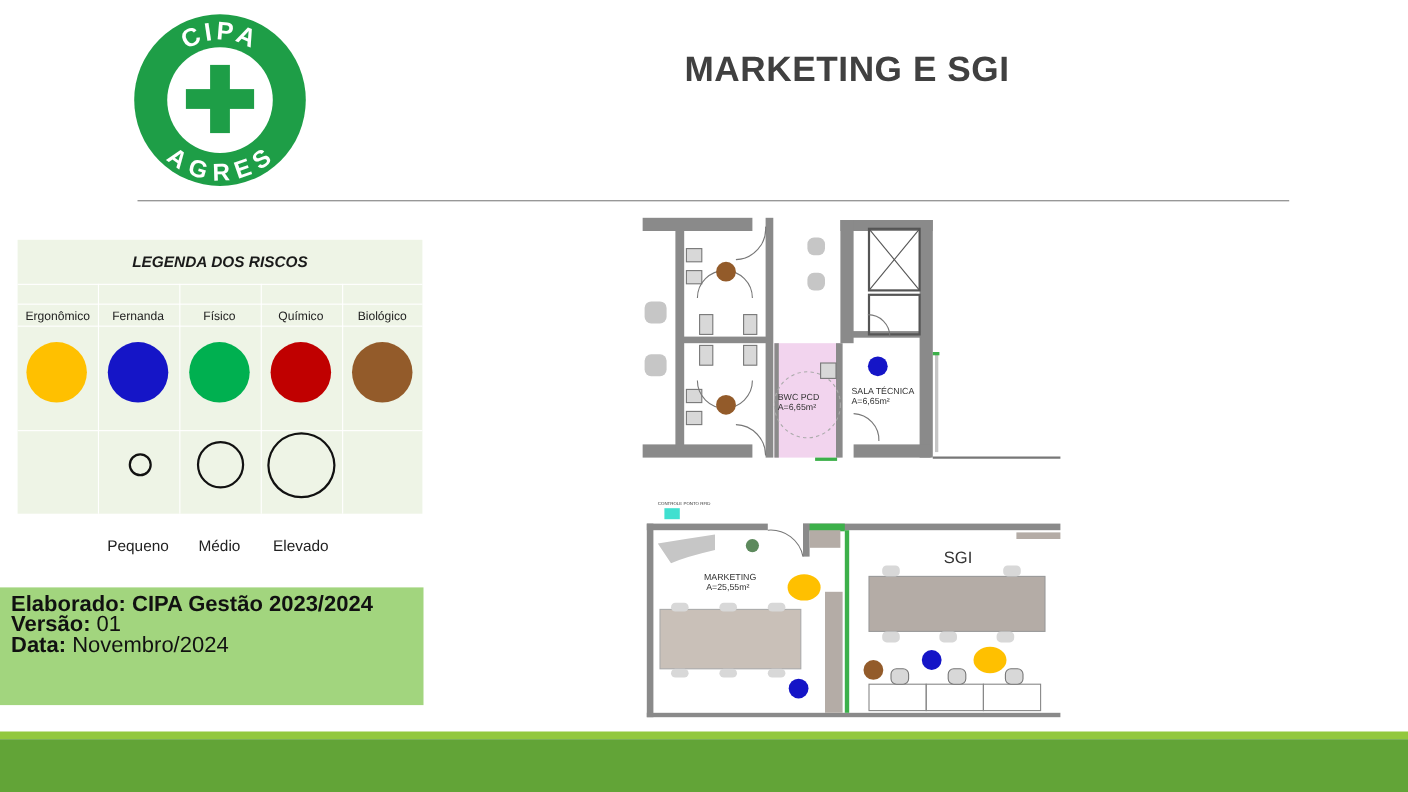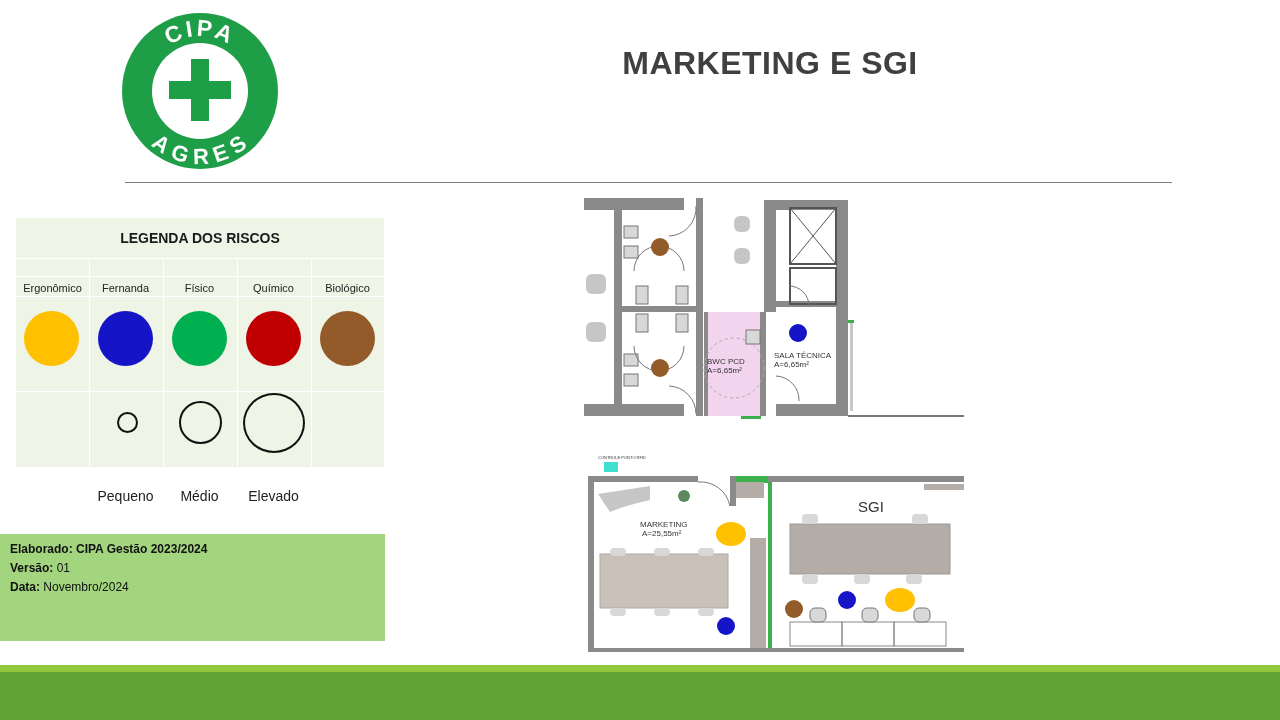--- a/index.html
+++ b/index.html
@@ -11,30 +11,30 @@
 
   
   .title { left:520px; top:44px; width:500px; text-align:center; color:#404040; font-weight:bold; }
   .title .t1 { font-size:47px; line-height:52px; letter-spacing:0.5px; }
   .title .t2 { font-size:32px; line-height:38px; letter-spacing:0.5px; }
 
   .hr { left:125px; top:182px; width:1047px; height:1px; background:#7f7f7f; }
 
   
   .legend { left:16px; top:218px; width:368px; height:249px; background:#eef4e6; }
-  .legend-title { position:absolute; left:0; top:0; width:368px; height:40px; line-height:40px; text-align:center; font-weight:bold; font-size:14px; color:#1a1a1a; }
+  .legend-title { position:absolute; left:0; top:0; width:368px; height:40px; line-height:40px; text-align:center; font-weight:bold; font-size:14px; color:#1a1a1a;font-style:italic; }
   .vline { position:absolute; width:1px; background:#ffffff; }
   .hline { position:absolute; height:1px; background:#ffffff; left:0; width:368px; }
   .cat-label { position:absolute; top:64px; width:73px; text-align:center; font-size:11px; color:#222; }
   .dot { position:absolute; border-radius:50%; }
   .sev { position:absolute; border:2px solid #111; border-radius:50%; box-sizing:border-box; }
   .sev-label { position:absolute; top:232px; width:73px; text-align:center; font-size:14px; color:#222;margin-top:38px; }
 
   
-  .info { left:0; top:534px; width:385px; height:107px; background:#a2d57e; box-sizing:border-box; padding:6px 0 0 10px; font-size:12px; line-height:19px; color:#111; }
+  .info { left:0; top:534px; width:385px; height:107px; background:#a2d57e; box-sizing:border-box; padding:6px 0 0 10px; font-size:20px; line-height:19px; color:#111; }
   .info b { font-weight:bold; }
 
   
   .foot-line { left:0; top:665px; width:1280px; height:7px; background:#92c83e; }
   .foot { left:0; top:672px; width:1280px; height:48px; background:#62a437; }
 
   
   .plan-top { left:584px; top:196px; width:384px; height:224px; }
   .plan-bottom { left:584px; top:452px; width:384px; height:202px; }
   .plan-text { font-family:"Liberation Sans", sans-serif; fill:#333; }

